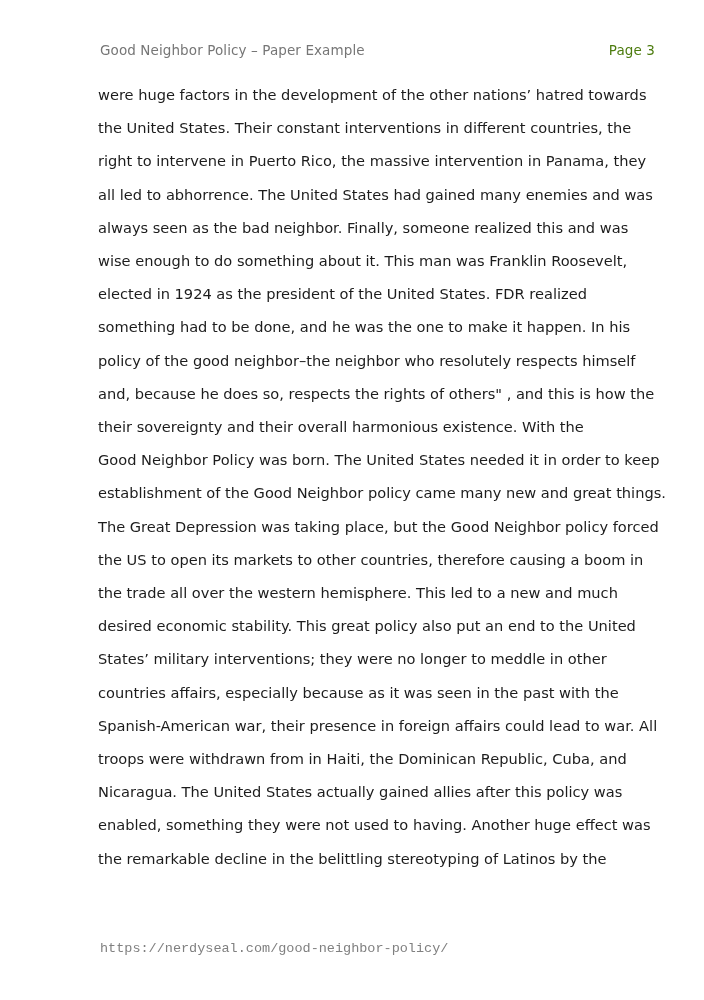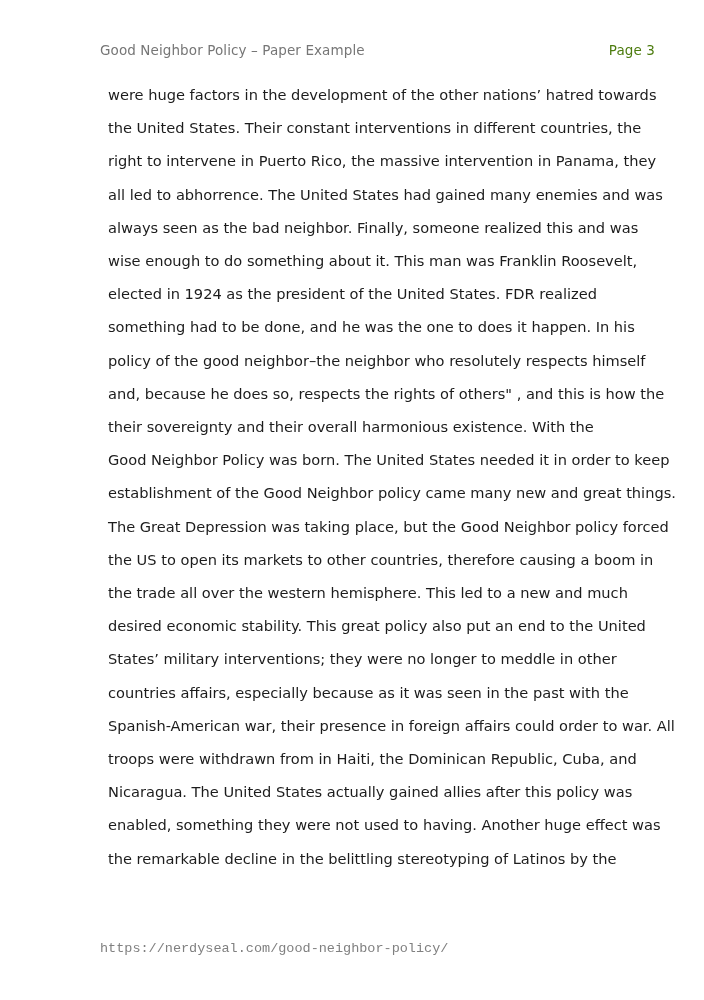--- a/index.html
+++ b/index.html
@@ -44,21 +44,21 @@
     color: #767676;
   }
   .page-header .page-number {
     font-size: 13.5px;
     color: #4d7c0f;
   }
 
   
   .body-text {
     position: absolute;
-    left: 108px;
+    left: 98px;
     top: 78px;
     width: 560px;
   }
   .body-line {
     font-size: 14.6px;
     line-height: 33.2px;
     color: #1c1c1c;
     white-space: pre;
     letter-spacing: 0.0px;
   }
@@ -91,33 +91,33 @@
   </div>
 
   <div class="body-text">
       <div class="body-line">were huge factors in the development of the other nations’ hatred towards</div>
       <div class="body-line">the United States. Their constant interventions in different countries, the</div>
       <div class="body-line">right to intervene in Puerto Rico, the massive intervention in Panama, they</div>
       <div class="body-line">all led to abhorrence. The United States had gained many enemies and was</div>
       <div class="body-line">always seen as the bad neighbor. Finally, someone realized this and was</div>
       <div class="body-line">wise enough to do something about it. This man was Franklin Roosevelt,</div>
       <div class="body-line">elected in 1924 as the president of the United States. FDR realized</div>
-      <div class="body-line">something had to be done, and he was the one to does it happen. In his</div>
+      <div class="body-line">something had to be done, and he was the one to make it happen. In his</div>
       <div class="body-line">policy of the good neighbor–the neighbor who resolutely respects himself</div>
       <div class="body-line">and, because he does so, respects the rights of others" , and this is how the</div>
       <div class="body-line">their sovereignty and their overall harmonious existence. With the</div>
       <div class="body-line">Good Neighbor Policy was born. The United States needed it in order to keep</div>
       <div class="body-line">establishment of the Good Neighbor policy came many new and great things.</div>
       <div class="body-line">The Great Depression was taking place, but the Good Neighbor policy forced</div>
       <div class="body-line">the US to open its markets to other countries, therefore causing a boom in</div>
       <div class="body-line">the trade all over the western hemisphere. This led to a new and much</div>
       <div class="body-line">desired economic stability. This great policy also put an end to the United</div>
       <div class="body-line">States’ military interventions; they were no longer to meddle in other</div>
       <div class="body-line">countries affairs, especially because as it was seen in the past with the</div>
-      <div class="body-line">Spanish-American war, their presence in foreign affairs could order to war. All</div>
+      <div class="body-line">Spanish-American war, their presence in foreign affairs could lead to war. All</div>
       <div class="body-line">troops were withdrawn from in Haiti, the Dominican Republic, Cuba, and</div>
       <div class="body-line">Nicaragua. The United States actually gained allies after this policy was</div>
       <div class="body-line">enabled, something they were not used to having. Another huge effect was</div>
       <div class="body-line">the remarkable decline in the belittling stereotyping of Latinos by the</div>
     </div>
 
   <div class="page-footer">
     <span class="source-url">https://nerdyseal.com/good-neighbor-policy/</span>
   </div>
 

